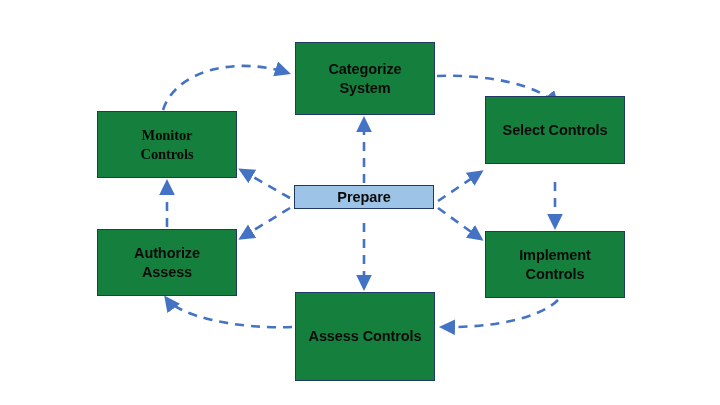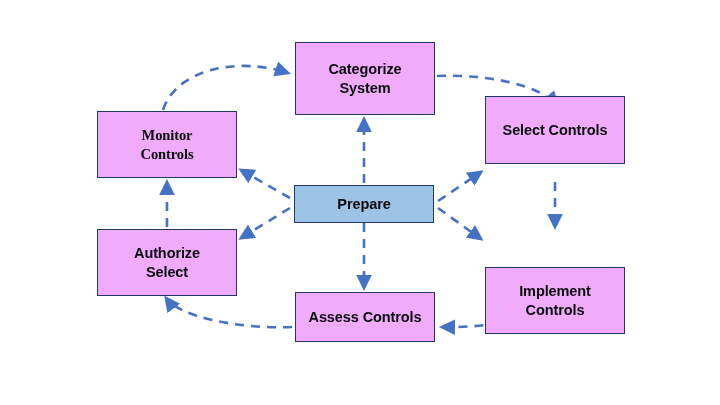--- a/index.html
+++ b/index.html
@@ -30,31 +30,31 @@
     align-items: center;
     justify-content: center;
     text-align: center;
     font-weight: bold;
     font-size: 14.5px;
     line-height: 1.30;
     color: #0a0a0a;
     letter-spacing: -0.1px;
     z-index: 5;
   }
-  .node.green { background: #f0abfc; }
+  .node.green { background: #15803d; }
   .node.blue  { background: #9DC3E6; }
   .node span { display: block; white-space: pre-line; }
 
   #node-categorize { left: 295px; top: 42px;  width: 140px; height: 73px; }
   #node-monitor    { left: 97px;  top: 111px; width: 140px; height: 67px; font-family: Liberation Serif, serif; }
   #node-select     { left: 485px; top: 96px; width: 140px; height: 68px; }
-  #node-prepare    { left: 294px; top: 185px; width: 140px; height: 38px; align-items: center; }
+  #node-prepare    { left: 294px; top: 185px; width: 140px; height: 24px; align-items: center; }
   #node-authorize  { left: 97px;  top: 229px; width: 140px; height: 67px; }
-  #node-implement  { left: 485px; top: 231px; width: 140px; height: 67px; margin-top: 36px; }
-  #node-assess     { left: 295px; top: 292px; width: 140px; height: 50px; }
+  #node-implement  { left: 485px; top: 231px; width: 140px; height: 67px; }
+  #node-assess     { left: 295px; top: 292px; width: 140px; height: 89px; }
 </style>
 </head>
 <body>
 
 <div id="canvas">
 
   <svg id="arrow-layer" viewBox="0 0 720 405" xmlns="http://www.w3.org/2000/svg">
     <defs>
       <marker id="ah" markerWidth="7" markerHeight="7" refX="5.0" refY="3.0" orient="auto" markerUnits="strokeWidth">
         <path d="M0,0 L6.2,3 L0,6 z" fill="#4472C4"></path>
@@ -97,21 +97,21 @@
   <div class="node green" id="node-select">
     <span>Select Controls</span>
   </div>
 
   <div class="node blue" id="node-prepare">
     <span>Prepare</span>
   </div>
 
   <div class="node green" id="node-authorize">
     <span>Authorize
-Select</span>
+Assess</span>
   </div>
 
   <div class="node green" id="node-implement">
     <span>Implement
 Controls</span>
   </div>
 
   <div class="node green" id="node-assess">
     <span>Assess Controls</span>
   </div>

